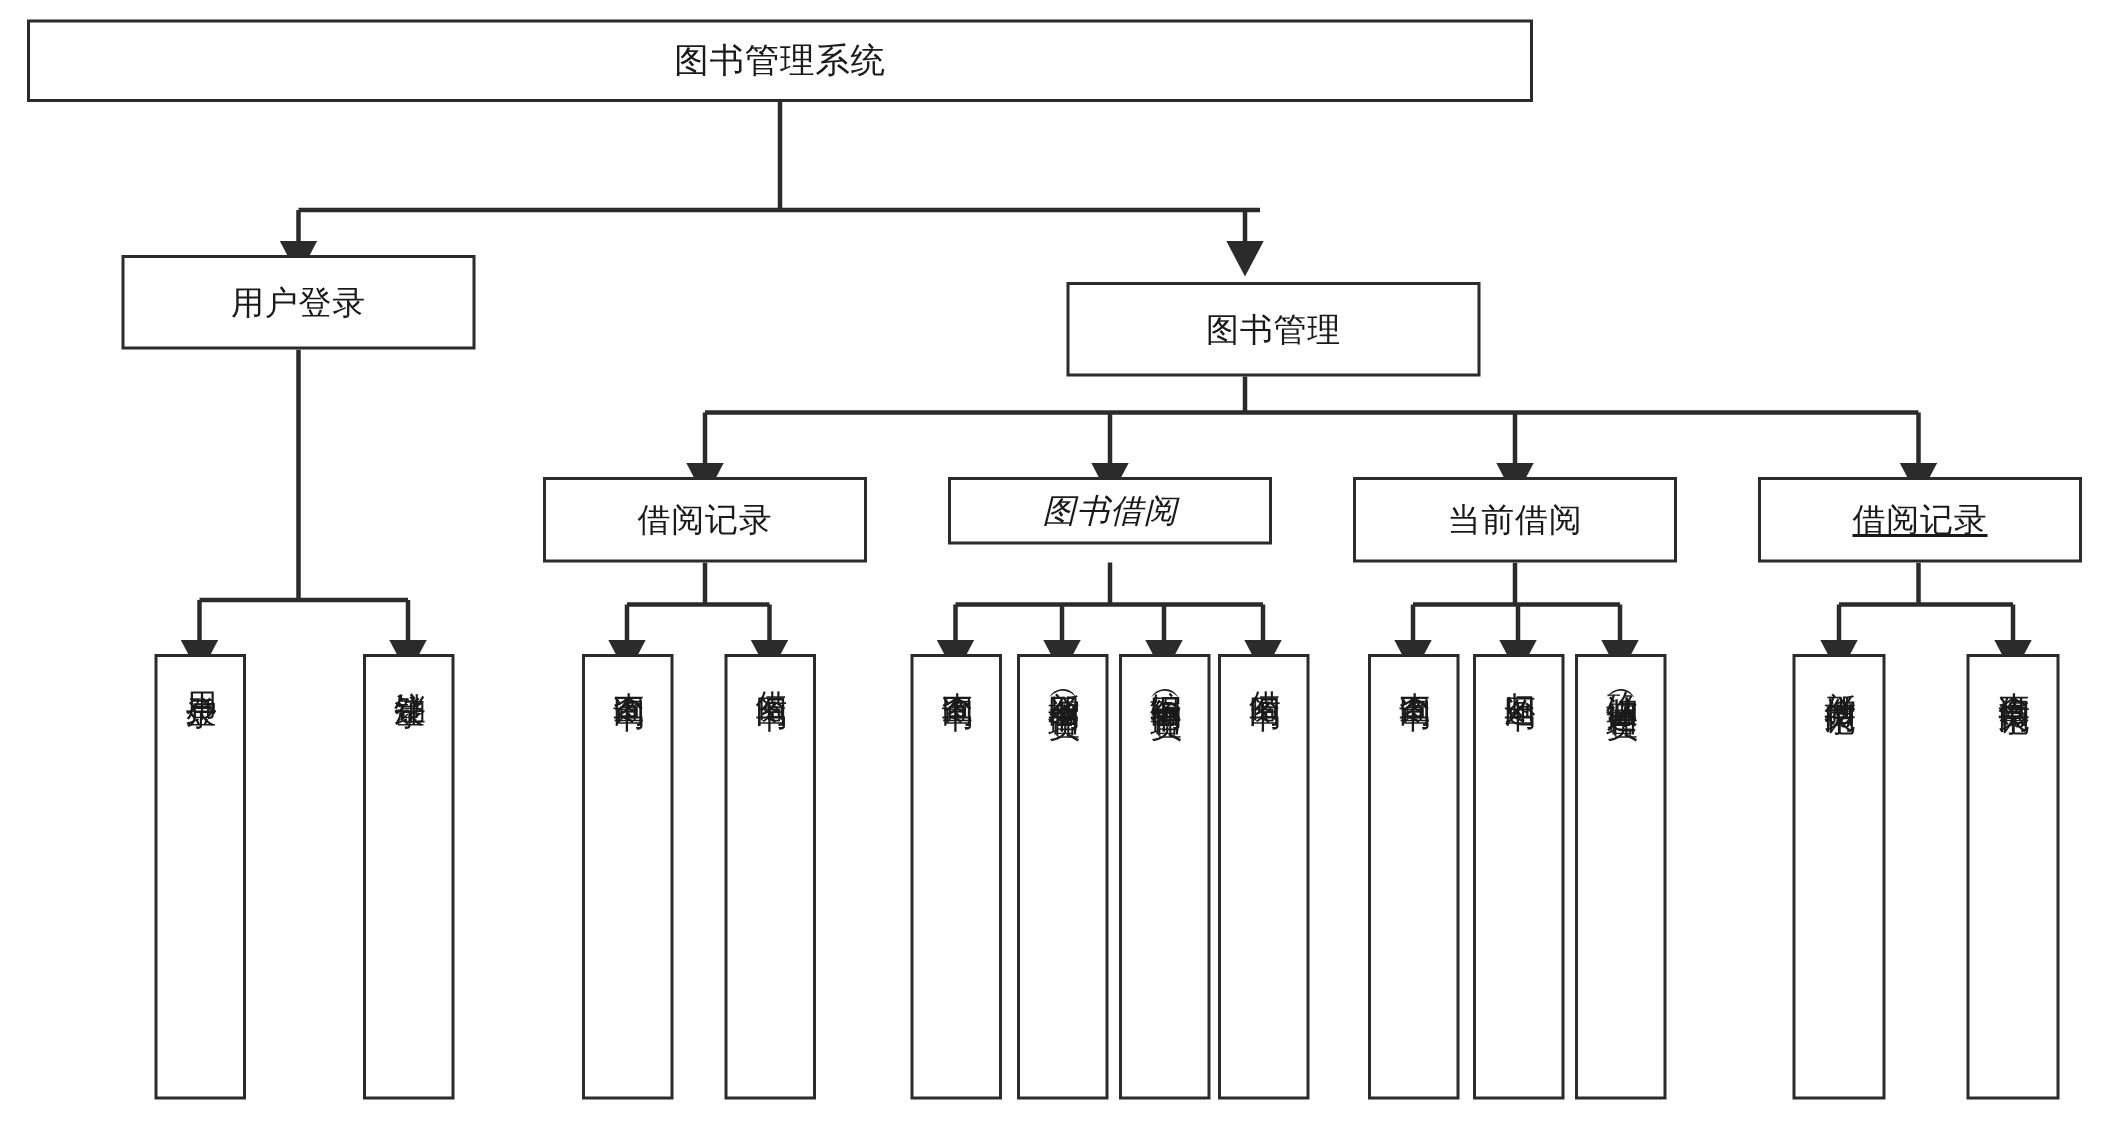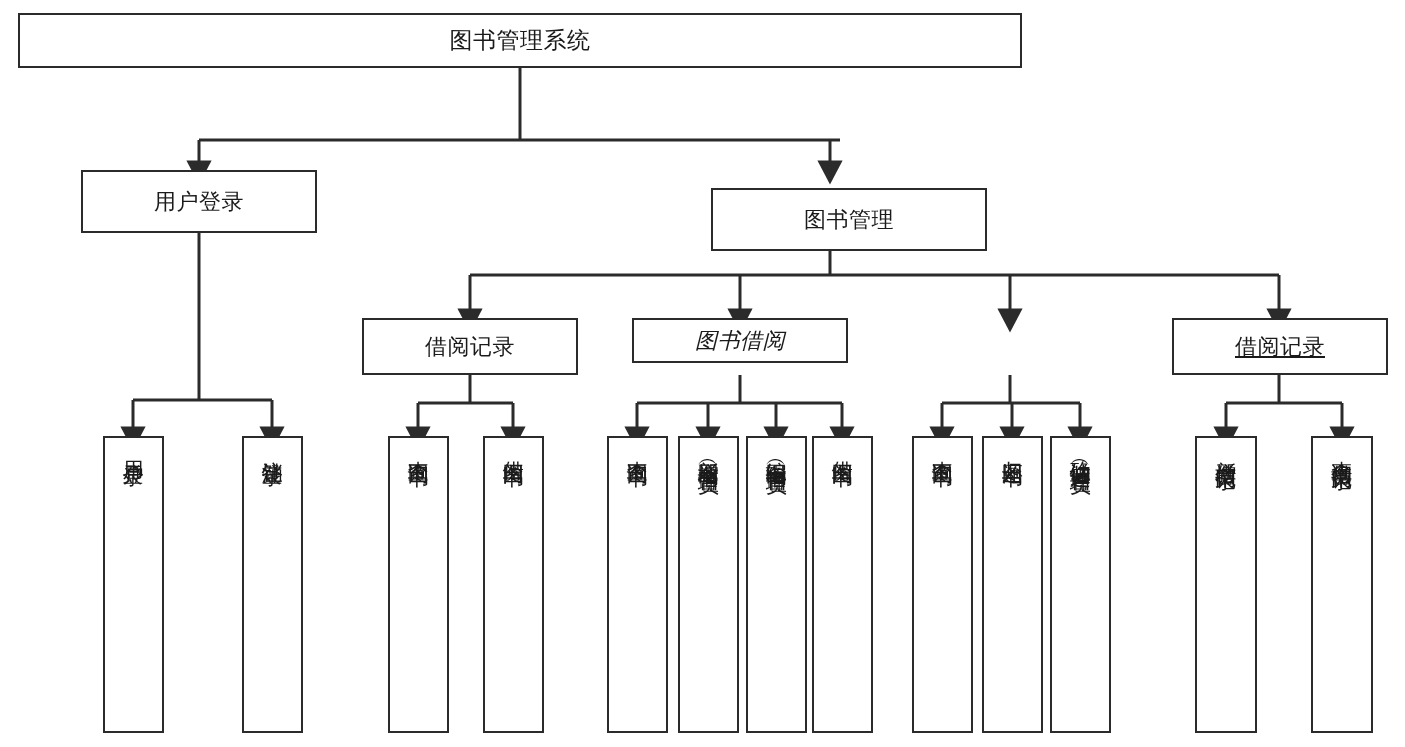--- a/index.html
+++ b/index.html
@@ -141,20 +141,23 @@
   <div class="node horiz" style="left:711px; top:172px; width:276px; height:63px;margin-top:16px;">
     <span class="label">图书管理</span>
   </div>
 
   <div class="node horiz" style="left:362px; top:318px; width:216px; height:57px;">
     <span class="label">借阅记录</span>
   </div>
   <div class="node horiz" style="left:632px; top:318px; width:216px; height:45px;font-style:italic;">
     <span class="label">图书借阅</span>
   </div>
+  <div class="node horiz" style="left:902px; top:318px; width:216px; height:57px;">
+    <span class="label">当前借阅</span>
+  </div>
   <div class="node horiz" style="left:1172px; top:318px; width:216px; height:57px;text-decoration:underline;">
     <span class="label">借阅记录</span>
   </div>
 
   <div class="node vert" style="left:103px; top:436px; width:61px; height:297px;">
     <span class="label">用户登录</span>
   </div>
   <div class="node vert" style="left:242px; top:436px; width:61px; height:297px;">
     <span class="label">注销登录</span>
   </div>

